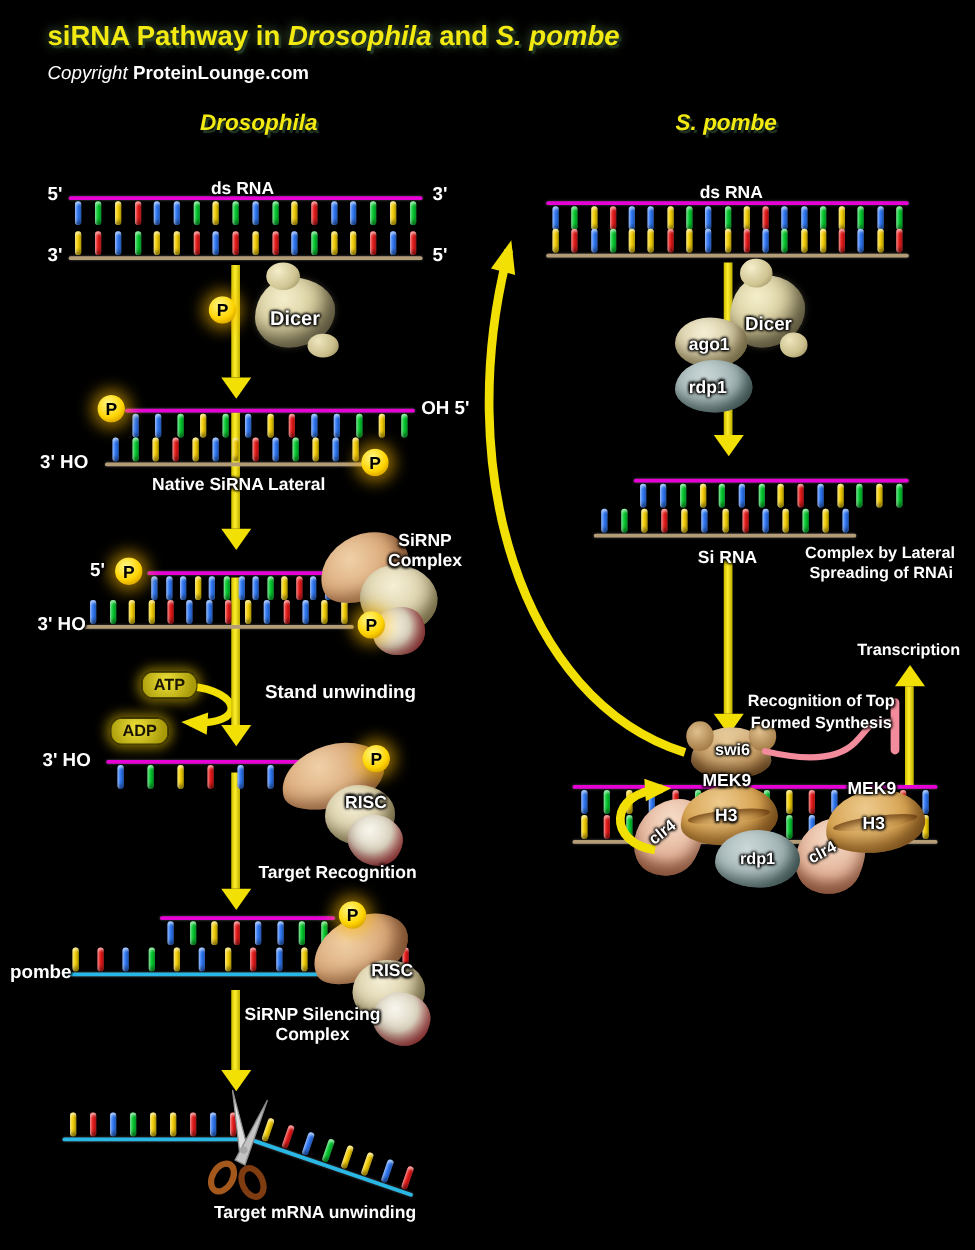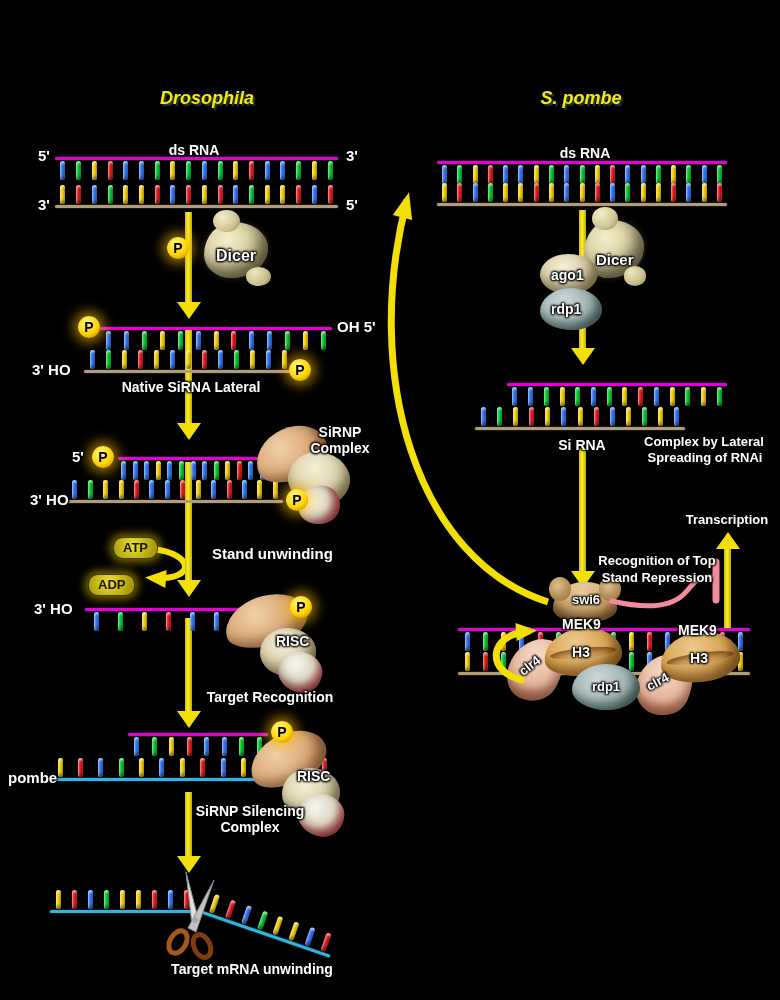--- a/index.html
+++ b/index.html
@@ -78,20 +78,22 @@
   .swi6blob::after{content:'';position:absolute;right:-6%;top:-12%;width:34%;height:60%;
     background:radial-gradient(circle at 40% 35%,#e0c08e,#a8804a 70%);border-radius:50%;}
   .ov{position:absolute;left:0;top:0;pointer-events:none;}
   .ovback{z-index:1;} .ovfront{z-index:5;}
 </style>
 </head>
 <body>
 
 <div id="stage">
 
+  <div class="title"><span>siRNA Pathway in </span><span class="it">Drosophila</span><span> and </span><span class="it">S. pombe</span></div>
+  <div class="copyright"><span class="it">Copyright </span><span class="bd">ProteinLounge.com</span></div>
   <div class="colhdr" style="left:207px;">Drosophila</div>
   <div class="colhdr" style="left:581px;">S. pombe</div>
 
   <svg class="ov ovback" width="780" height="1000" viewBox="0 0 780 1000">
     <defs>
       <marker id="ah" markerUnits="userSpaceOnUse" markerWidth="30" markerHeight="26" refX="20" refY="13" orient="auto">
           <path d="M2,3 L28,13 L2,23 Z" fill="#f2e005"></path>
         </marker>
       <marker id="ah2" markerUnits="userSpaceOnUse" markerWidth="24" markerHeight="22" refX="15" refY="11" orient="auto">
           <path d="M1,2 L22,11 L1,20 Z" fill="#f2e005"></path>
@@ -472,21 +474,21 @@
 
   <div class="lbl sz14 ctr" style="left:585px;top:145px;">ds RNA</div>
   <div class="lbl sz15" style="left:596px;top:251px;">Dicer</div>
   <div class="lbl sz14" style="left:551px;top:267px;">ago1</div>
   <div class="lbl sz14" style="left:551px;top:301px;">rdp1</div>
   <div class="lbl sz14 ctr" style="left:582px;top:437px;">Si RNA</div>
   <div class="lbl sz13 ctr" style="left:704px;top:434px;">Complex by Lateral</div>
   <div class="lbl sz13 ctr" style="left:705px;top:450px;">Spreading of RNAi</div>
   <div class="lbl sz13 ctr" style="left:727px;top:512px;">Transcription</div>
   <div class="lbl sz13 ctr" style="left:657px;top:553px;">Recognition of Top</div>
-  <div class="lbl sz13 ctr" style="left:657px;top:570px;">Stand Repression</div>
+  <div class="lbl sz13 ctr" style="left:657px;top:570px;">Formed Synthesis</div>
   <div class="lbl sz13 ctr" style="left:586px;top:592px;">swi6</div>
   <div class="lbl sz14" style="left:562px;top:616px;">MEK9</div>
   <div class="lbl sz14" style="left:678px;top:622px;">MEK9</div>
   <div class="lbl sz14 ctr" style="left:581px;top:644px;">H3</div>
   <div class="lbl sz14 ctr" style="left:699px;top:650px;">H3</div>
   <div class="lbl sz13" style="left:518px;top:658px;transform:rotate(-38deg);">clr4</div>
   <div class="lbl sz13" style="left:646px;top:674px;transform:rotate(-28deg);">clr4</div>
   <div class="lbl sz13 ctr" style="left:606px;top:679px;">rdp1</div>
 
 </div>

